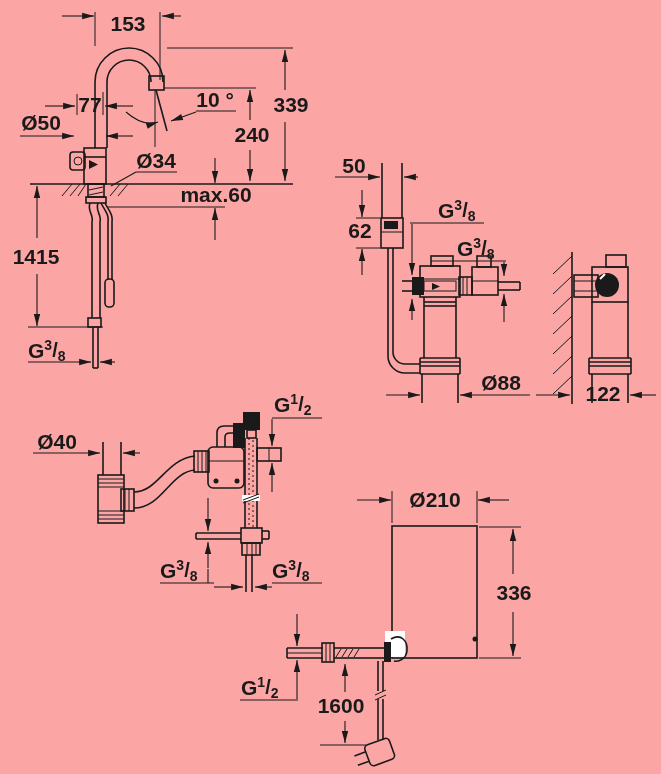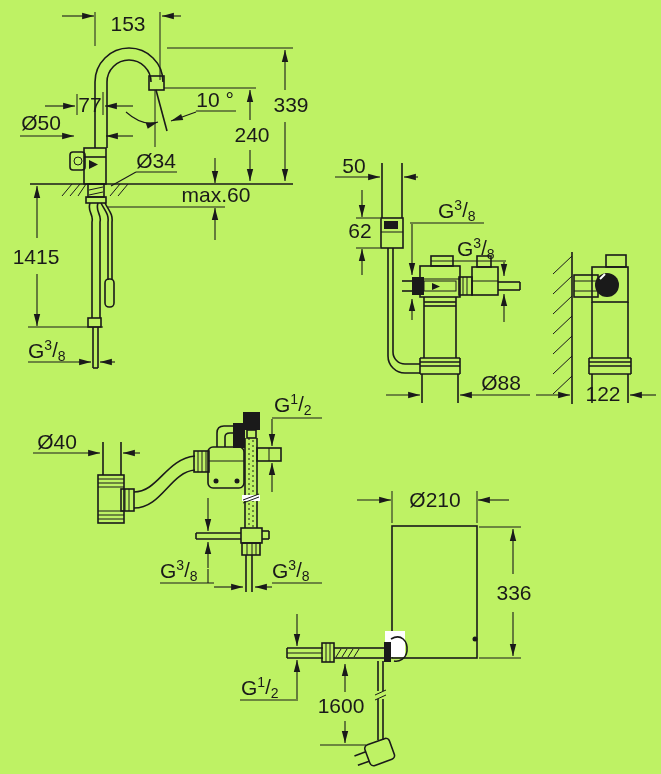--- a/index.html
+++ b/index.html
@@ -1,16 +1,16 @@
 <!DOCTYPE html>
 <html><head>
 <meta charset="utf-8">
 <style>
   html,body{margin:0;padding:0;background:#ffffff;}
-  .page{position:relative;width:661px;height:774px;background:#bef264;overflow:hidden;}
+  .page{position:relative;width:661px;height:774px;background:#fca5a5;overflow:hidden;font-weight:bold;}
   svg{display:block;}
   .o{fill:none;stroke:#1a1a1a;stroke-width:1.6;}
   .d{fill:none;stroke:#1a1a1a;stroke-width:1.1;}
   .t{fill:none;stroke:#1a1a1a;stroke-width:1;}
   .fillink{fill:#1a1a1a;stroke:none;}
   .wh{fill:#ffffff;stroke:none;}
   .dim{font-family:"Liberation Sans",sans-serif;font-size:21px;fill:#1a1a1a;}
   .mid{text-anchor:middle;}
   .sup{font-size:14px;}
   .den{font-size:14px;}

